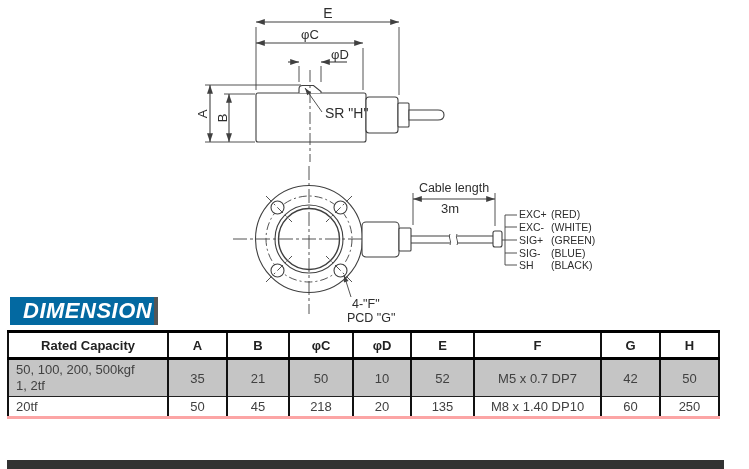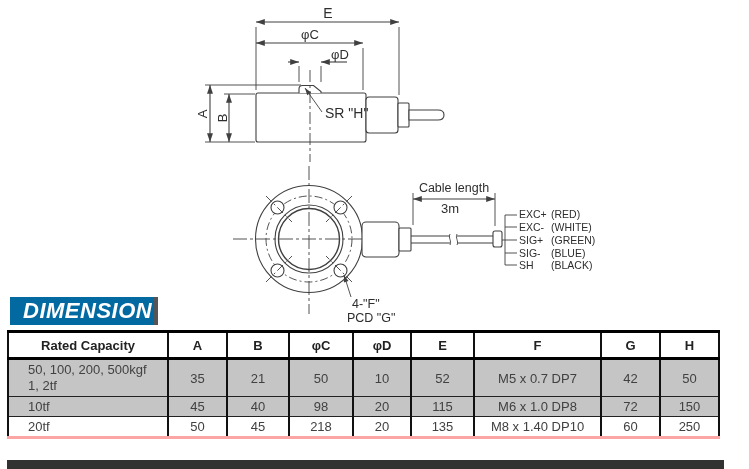--- a/index.html
+++ b/index.html
@@ -13,21 +13,21 @@
               font-size:22px;line-height:28px;padding-left:13px;box-sizing:border-box;
               letter-spacing:.5px;border-right:4px solid #555;}
   #spec-table{position:absolute;left:7px;top:330px;width:711px;border-collapse:collapse;
               table-layout:fixed;font-size:13px;color:#414141;}
   #spec-table th,#spec-table td{border:2px solid #111;padding:0 2px;text-align:center;
               vertical-align:middle;overflow:hidden;white-space:nowrap;}
   #spec-table th{border-top:3px solid #000;border-bottom:3px solid #000;height:24px;
               font-size:13px;color:#222;font-weight:bold;}
   #spec-table td{border-top:1px solid #222;border-bottom:1px solid #222;height:19px;}
   #spec-table tr.shaded td{background:#c5c5c5;}
-  #spec-table td.cap{text-align:left;padding-left:19px;line-height:16px;}
+  #spec-table td.cap{text-align:left;padding-left:7px;line-height:16px;}
   #spec-table tr.tall td{height:36px;}
   #spec-table tr:last-child td{border-bottom:3px solid #fca5a5;}
   #bottom-bar{position:absolute;left:7px;top:460px;width:717px;height:9px;background:#323232;}
 </style>
 </head>
 <body>
 
 <div id="stage">
 
   <svg id="drawing" width="749" height="330" viewBox="0 0 749 330">
@@ -188,33 +188,20 @@
         </td>
         <td>35</td>
         <td>21</td>
         <td>50</td>
         <td>10</td>
         <td>52</td>
         <td>M5 x 0.7 DP7</td>
         <td>42</td>
         <td>50</td>
       </tr>
-      <tr class="shaded">
-        <td class="cap">
-          <div>10tf</div>
-        </td>
-        <td>45</td>
-        <td>40</td>
-        <td>98</td>
-        <td>20</td>
-        <td>115</td>
-        <td>M6 x 1.0 DP8</td>
-        <td>72</td>
-        <td>150</td>
-      </tr>
       <tr>
         <td class="cap">
           <div>20tf</div>
         </td>
         <td>50</td>
         <td>45</td>
         <td>218</td>
         <td>20</td>
         <td>135</td>
         <td>M8 x 1.40 DP10</td>

